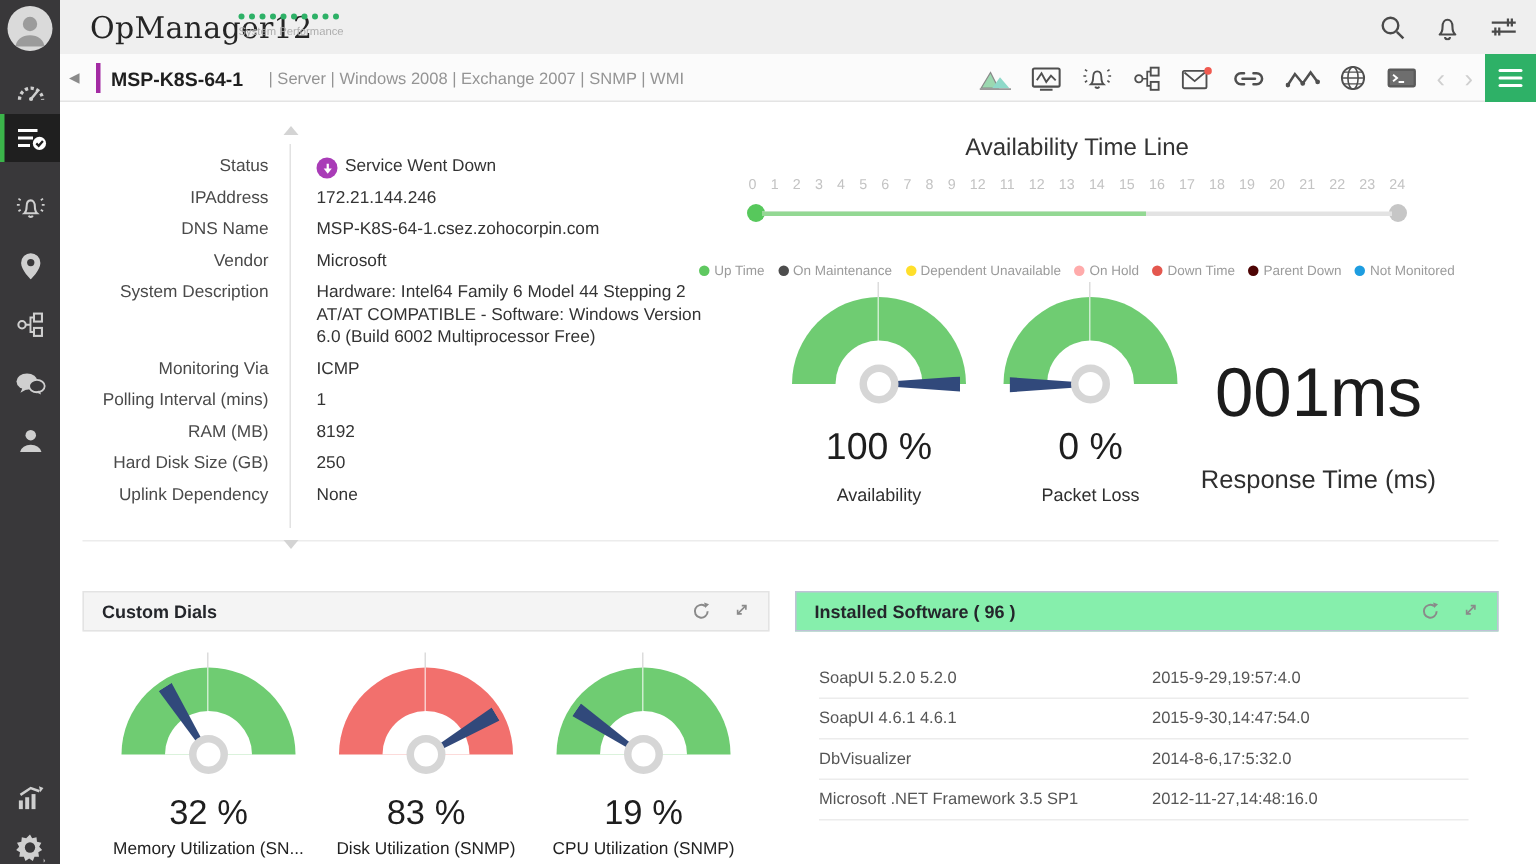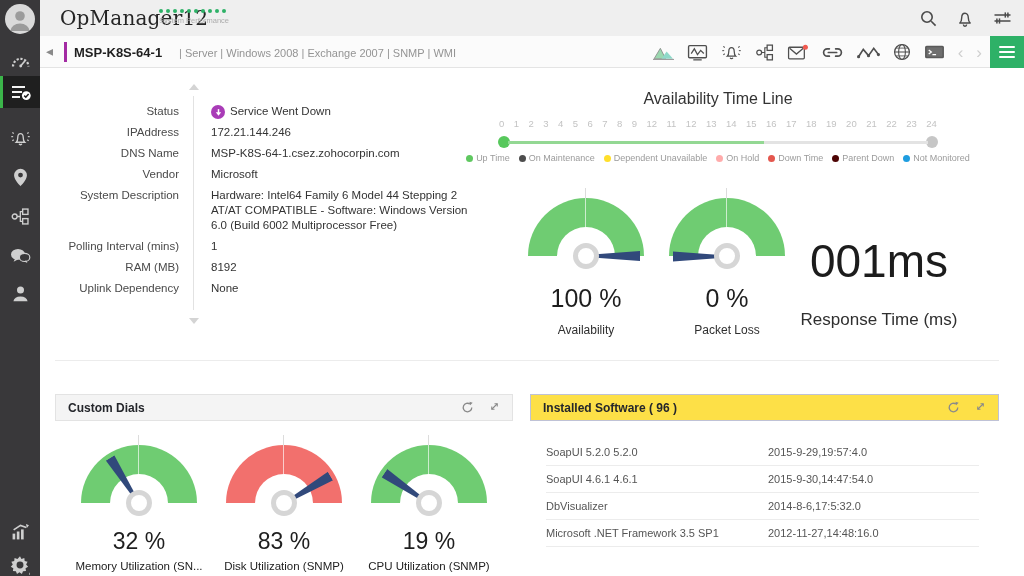--- a/index.html
+++ b/index.html
@@ -48,21 +48,21 @@
   
   #timeline { position:absolute; left:498px; top:90px; width:440px; }
   #tl-title { text-align:center; font-size:16px; color:#333; margin-bottom:10px; }
   #tl-ticks { display:flex; justify-content:space-between; font-size:9.5px; color:#c3c3c3; padding:0 1px; }
   #tl-slider { display:flex; align-items:center; margin-top:7px; }
   .tl-dot { width:12px; height:12px; border-radius:50%; flex-shrink:0; }
   .tl-dot.green { background:#57c85c; }
   .tl-dot.gray { background:#c6c6c6; }
   #tl-track { flex:1; height:3px; background:#e3e3e3; position:relative; margin:0 -2px; }
   #tl-up { position:absolute; left:0; top:0; height:3px; background:#93d893; }
-  #tl-legend { display:flex; justify-content:center; gap:9px; margin-top:5px; }
+  #tl-legend { display:flex; justify-content:center; gap:9px; margin-top:27px; }
   .lg-item { display:flex; align-items:center; gap:3px; font-size:9px; color:#9b9b9b; white-space:nowrap; }
   .lg-dot { width:7px; height:7px; border-radius:50%; flex-shrink:0; }
 
   
   .gauge-block { position:absolute; width:130px; text-align:center; }
   .arc-wrap { position:relative; width:116px; height:72px; margin:0 auto; }
   .arc { position:absolute; top:0; left:0; width:116px; height:58px; border-radius:116px 116px 0 0; background:#6fcc72; }
   .hole { position:absolute; top:29px; left:29px; width:58px; height:29px; border-radius:58px 58px 0 0; background:#fff; }
   .tick50 { position:absolute; left:57px; top:-10px; width:1px; height:66px; background:linear-gradient(#dcdcdc 0 16%, rgba(255,255,255,.65) 16% 100%); z-index:3; }
   .needle { position:absolute; top:58px; left:58px; width:54px; height:11px; margin-top:-5.5px; transform-origin:0 50%; background:#31497b; clip-path:polygon(0 40%,100% 4%,100% 96%,0 60%); z-index:2; }
@@ -77,21 +77,21 @@
 
   
   .panel { position:absolute; top:394px; }
   .panel-header { height:27px; display:flex; align-items:center; border:1px solid #e3e3e3; padding:0 12px; }
   .panel-title { font-size:12px; font-weight:bold; color:#24262b; flex:1; }
   .panel-icos { display:flex; gap:15px; color:#8a8a8a; }
   .panel-icos span { cursor:pointer; display:flex; }
   #custom-dials { left:55px; width:458px; }
   #custom-dials .panel-header { background:#f4f4f4; }
   #installed-software { left:530px; width:469px; }
-  #installed-software .panel-header { background:#fde047; border-color:#bfc2d6; }
+  #installed-software .panel-header { background:#86efac; border-color:#bfc2d6; }
   #dials-row { display:flex; justify-content:space-between; padding:24px 14px 0; }
   .dial { width:140px; text-align:center; }
   .dial .gauge-value { font-size:23px; margin-top:11px; }
   .dial-label { font-size:11.5px; color:#222; margin-top:5px; white-space:nowrap; }
 
   
   #sw-table { margin:18px 20px 0 16px; }
   .t-row { display:flex; align-items:center; border-bottom:1px solid #ececec; padding:7px 0; font-size:11px; color:#555; }
   .t-row.head { border-top:1px solid #e0e0e0; border-bottom:1px solid #e0e0e0; color:#3d3d3d; font-size:11.5px; padding:8px 0; }
   .c1 { width:222px; display:flex; align-items:center; gap:5px; }
@@ -352,26 +352,34 @@
       </div>
     <div class="d-row">
         <span class="d-lbl">Vendor</span>
         <span class="d-val">Microsoft</span>
       </div>
     <div class="d-row">
         <span class="d-lbl">System Description</span>
         <span class="d-val">Hardware: Intel64 Family 6 Model 44 Stepping 2 AT/AT COMPATIBLE - Software: Windows Version 6.0 (Build 6002 Multiprocessor Free)</span>
       </div>
     <div class="d-row">
+        <span class="d-lbl">Monitoring Via</span>
+        <span class="d-val">ICMP</span>
+      </div>
+    <div class="d-row">
         <span class="d-lbl">Polling Interval (mins)</span>
         <span class="d-val">1</span>
       </div>
     <div class="d-row">
         <span class="d-lbl">RAM (MB)</span>
         <span class="d-val">8192</span>
+      </div>
+    <div class="d-row">
+        <span class="d-lbl">Hard Disk Size (GB)</span>
+        <span class="d-val">250</span>
       </div>
     <div class="d-row">
         <span class="d-lbl">Uplink Dependency</span>
         <span class="d-val">None</span>
       </div>
   </section>
 
   <section id="timeline">
     <div id="tl-title">Availability Time Line</div>
     <div id="tl-ticks">

